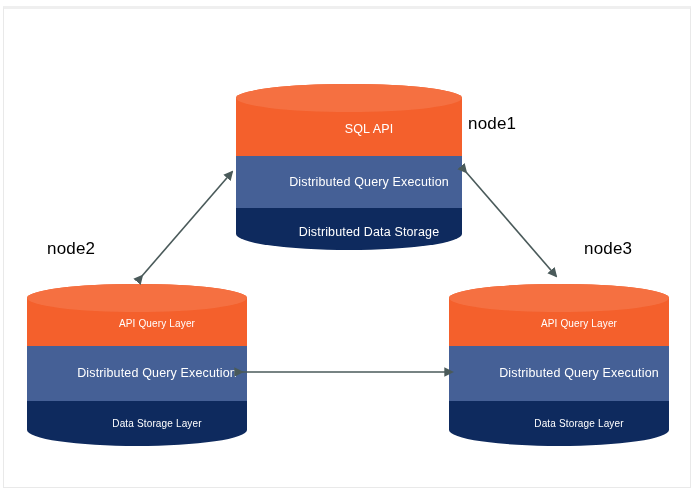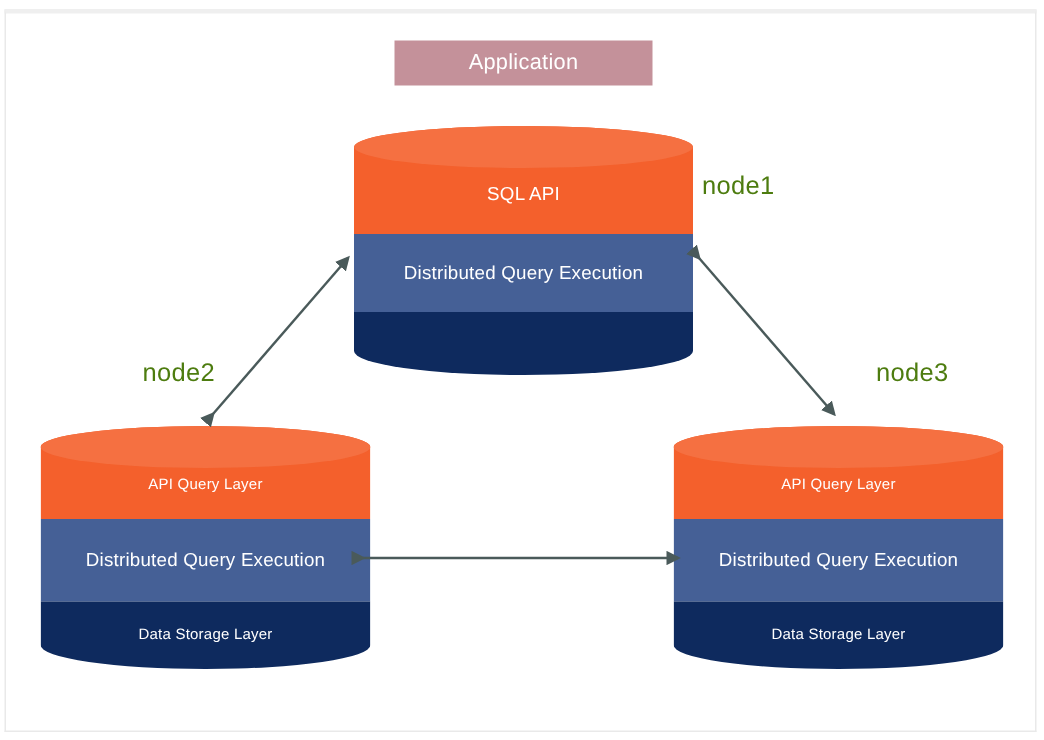--- a/index.html
+++ b/index.html
@@ -56,69 +56,68 @@
   .band-label {
     position: absolute;
     left: 0;
     width: 100%;
     text-align: center;
     color: #ffffff;
     font-size: 12.5px;
     letter-spacing: 0.15px;
     pointer-events: none;
     white-space: nowrap;
+    padding-left: 20px;
   }
   .band-label.big { font-size: 10px; }
 
   
   .node-caption {
     position: absolute;
-    color: #4d7c0f;
+    color: #000000;
     font-size: 17px;
     letter-spacing: 0.2px;
   }
   #node1-caption { left: 468px; top: 114px; }
-  #node2-caption { left: 47px; top: 239px; margin-left: 48px; }
+  #node2-caption { left: 47px; top: 239px; }
   #node3-caption { left: 584px; top: 239px; }
 
   
   #arrows {
     position: absolute;
     left: 0; top: 0;
     width: 696px; height: 493px;
     pointer-events: none;
   }
 </style>
 </head>
 <body>
 
 <div id="canvas">
   <div id="frame"></div>
 
-  <div id="application-box">
-    <span class="app-label">Application</span>
-  </div>
 
   <div class="cylinder" id="node1" style="left:236px; top:84px;">
     <svg class="cyl-svg" width="226" height="172" viewBox="0 0 226 172">
       <defs>
         <clipPath id="clip1">
           <path d="M0,14 A113,14 0 0 1 226,14 L226,150 A113,16 0 0 1 0,150 Z"></path>
         </clipPath>
       </defs>
       <g clip-path="url(#clip1)">
         <rect x="0" y="0" width="226" height="72" fill="#f4602c"></rect>
         <rect x="0" y="72" width="226" height="52" fill="#456096"></rect>
         <rect x="0" y="124" width="226" height="48" fill="#0e2a5e"></rect>
       </g>
       <ellipse cx="113" cy="14" rx="113" ry="14" fill="#f4602c"></ellipse>
       <ellipse cx="113" cy="14" rx="113" ry="14" fill="#ffffff" opacity="0.10"></ellipse>
     </svg>
     <div class="band-label" style="top:38px;">SQL API</div>
     <div class="band-label" style="top:91px;">Distributed Query Execution</div>
+    <div class="band-label" style="top:141px;">Distributed Data Storage</div>
   </div>
   <div class="node-caption" id="node1-caption">node1</div>
 
   <div class="cylinder" id="node2" style="left:27px; top:284px;">
     <svg class="cyl-svg" width="220" height="168" viewBox="0 0 220 168">
       <defs>
         <clipPath id="clip2">
           <path d="M0,14 A110,14 0 0 1 220,14 L220,146 A110,16 0 0 1 0,146 Z"></path>
         </clipPath>
       </defs>

